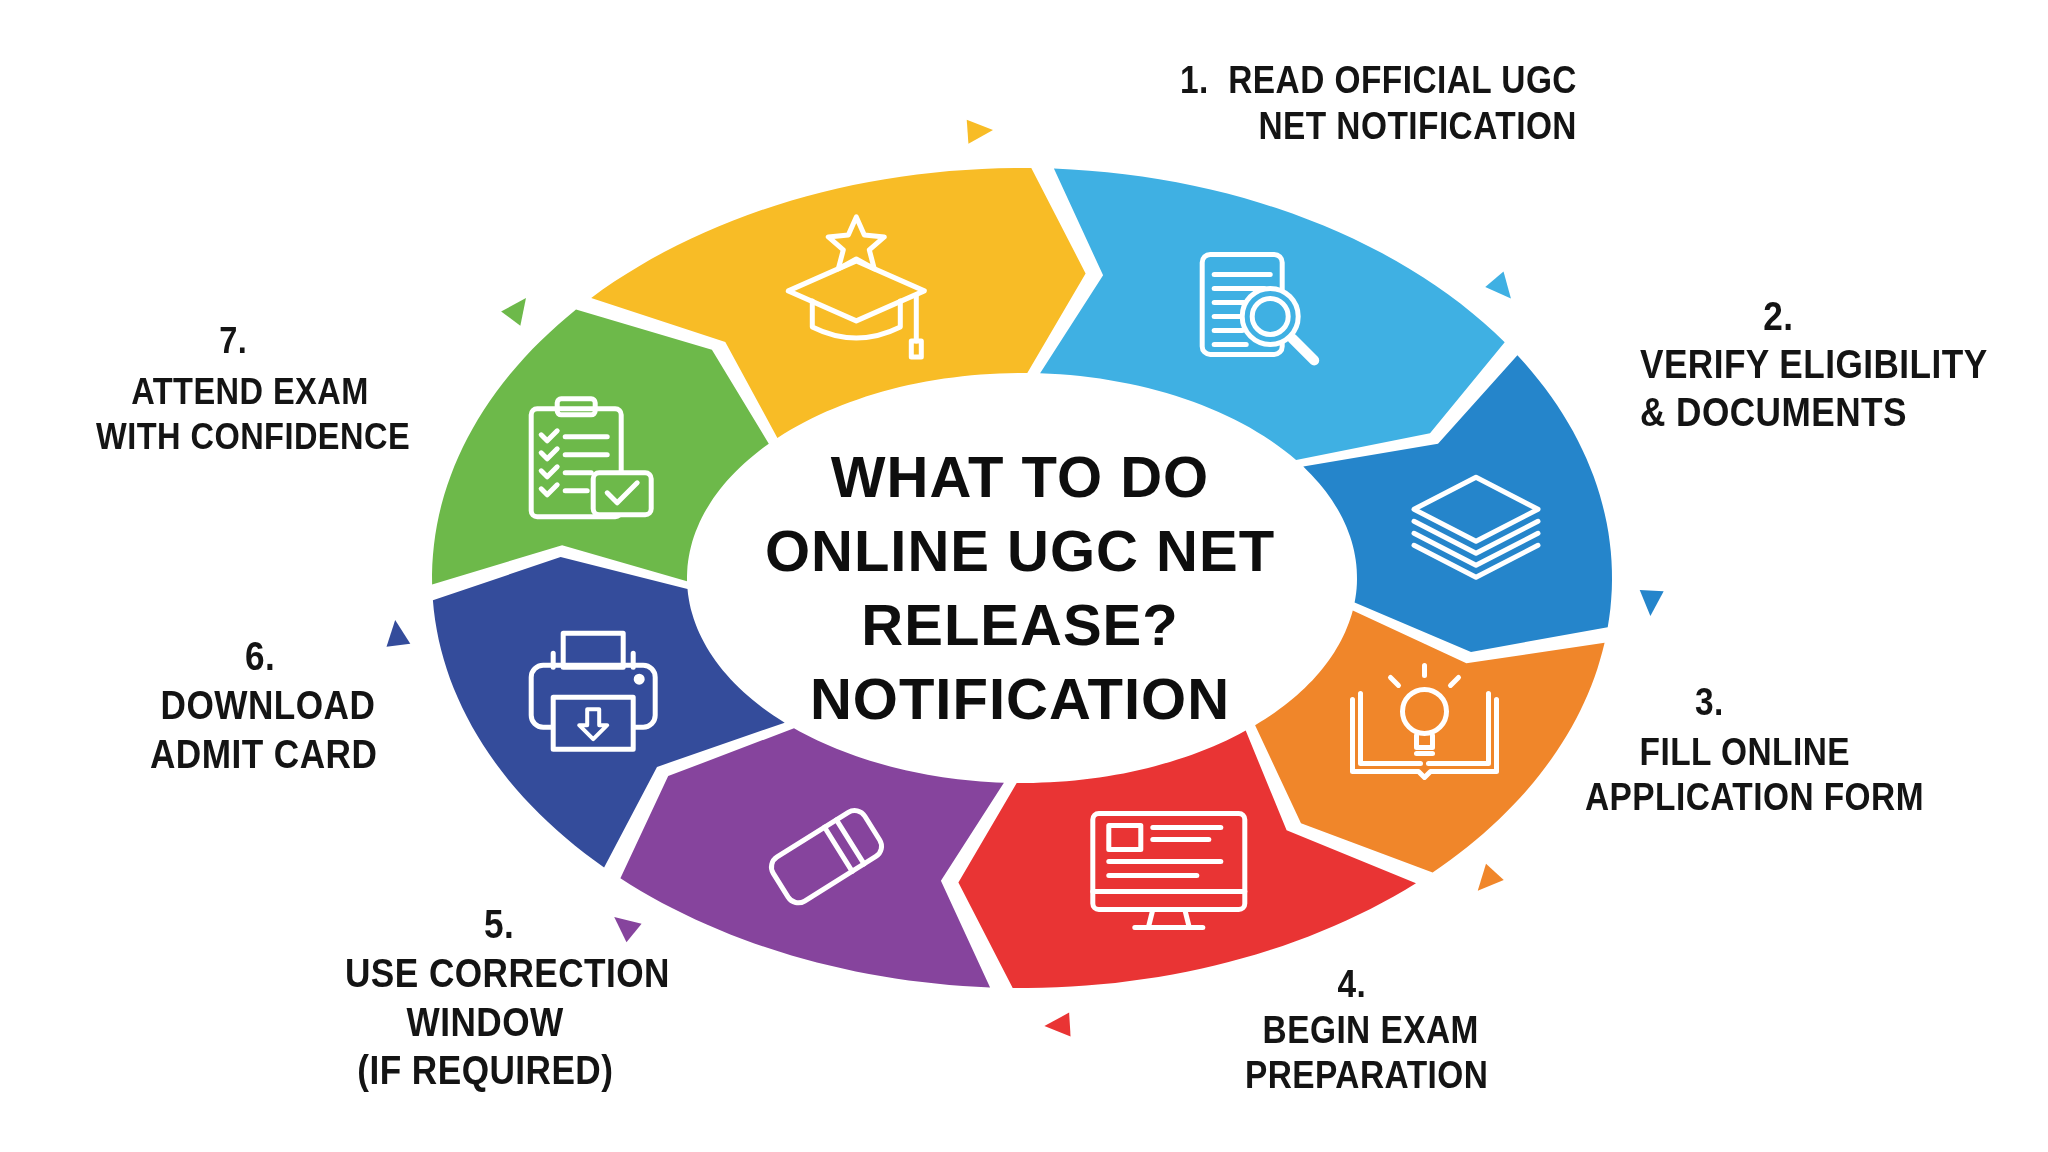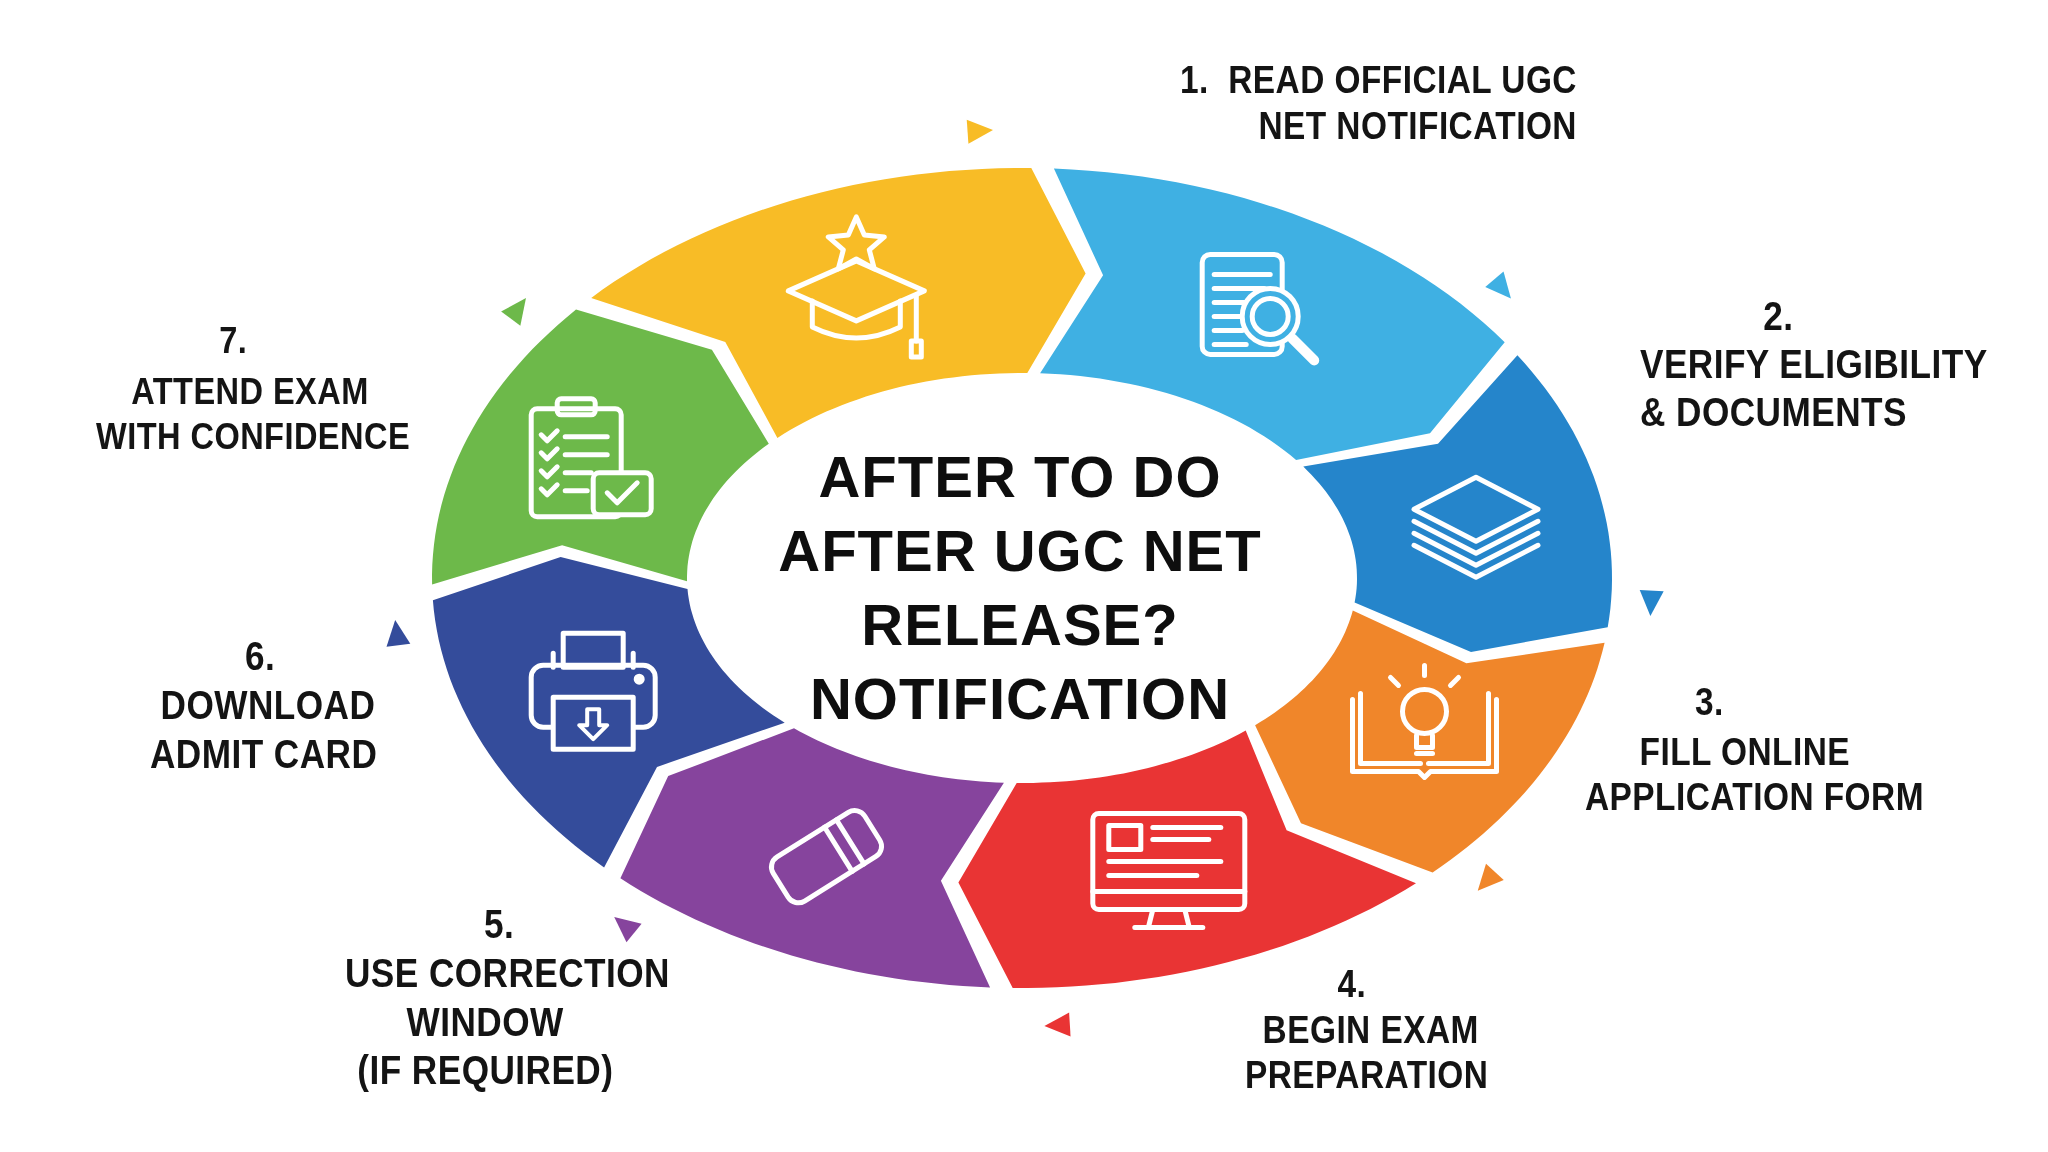--- a/index.html
+++ b/index.html
@@ -108,22 +108,22 @@
     <g transform="translate(856.3,290.9)" fill="none" stroke="#ffffff" stroke-width="5" stroke-linejoin="round" stroke-linecap="round">
       <path d="M0,-74 L8,-56 L28,-54 L13,-41 L18,-22 L0,-32 L-18,-22 L-13,-41 L-28,-54 L-8,-56 Z"></path>
       <path d="M0,-30 L68,0 L0,30 L-68,0 Z"></path>
       <path d="M-44,10 L-44,36 Q0,58 44,36 L44,10"></path>
       <line x1="60" y1="4" x2="60" y2="50"></line>
       <rect x="55" y="50" width="10" height="16"></rect>
     </g>
   </svg>
 
 <div class="center-title">
-  <span>AFTER TO DO</span>
-  <span>AFTER UGC NET</span>
+  <span>WHAT TO DO</span>
+  <span>ONLINE UGC NET</span>
   <span>RELEASE?</span>
   <span>NOTIFICATION</span>
 </div>
 
 <div class="label" style="left:1180px; top:58px; font-size:38px; text-align:right;">
   <span class="line">
     <span>1.</span>&nbsp;
     <span>READ OFFICIAL UGC</span>
   </span>
   <span class="line" style="padding-left:82px;">NET NOTIFICATION</span>

